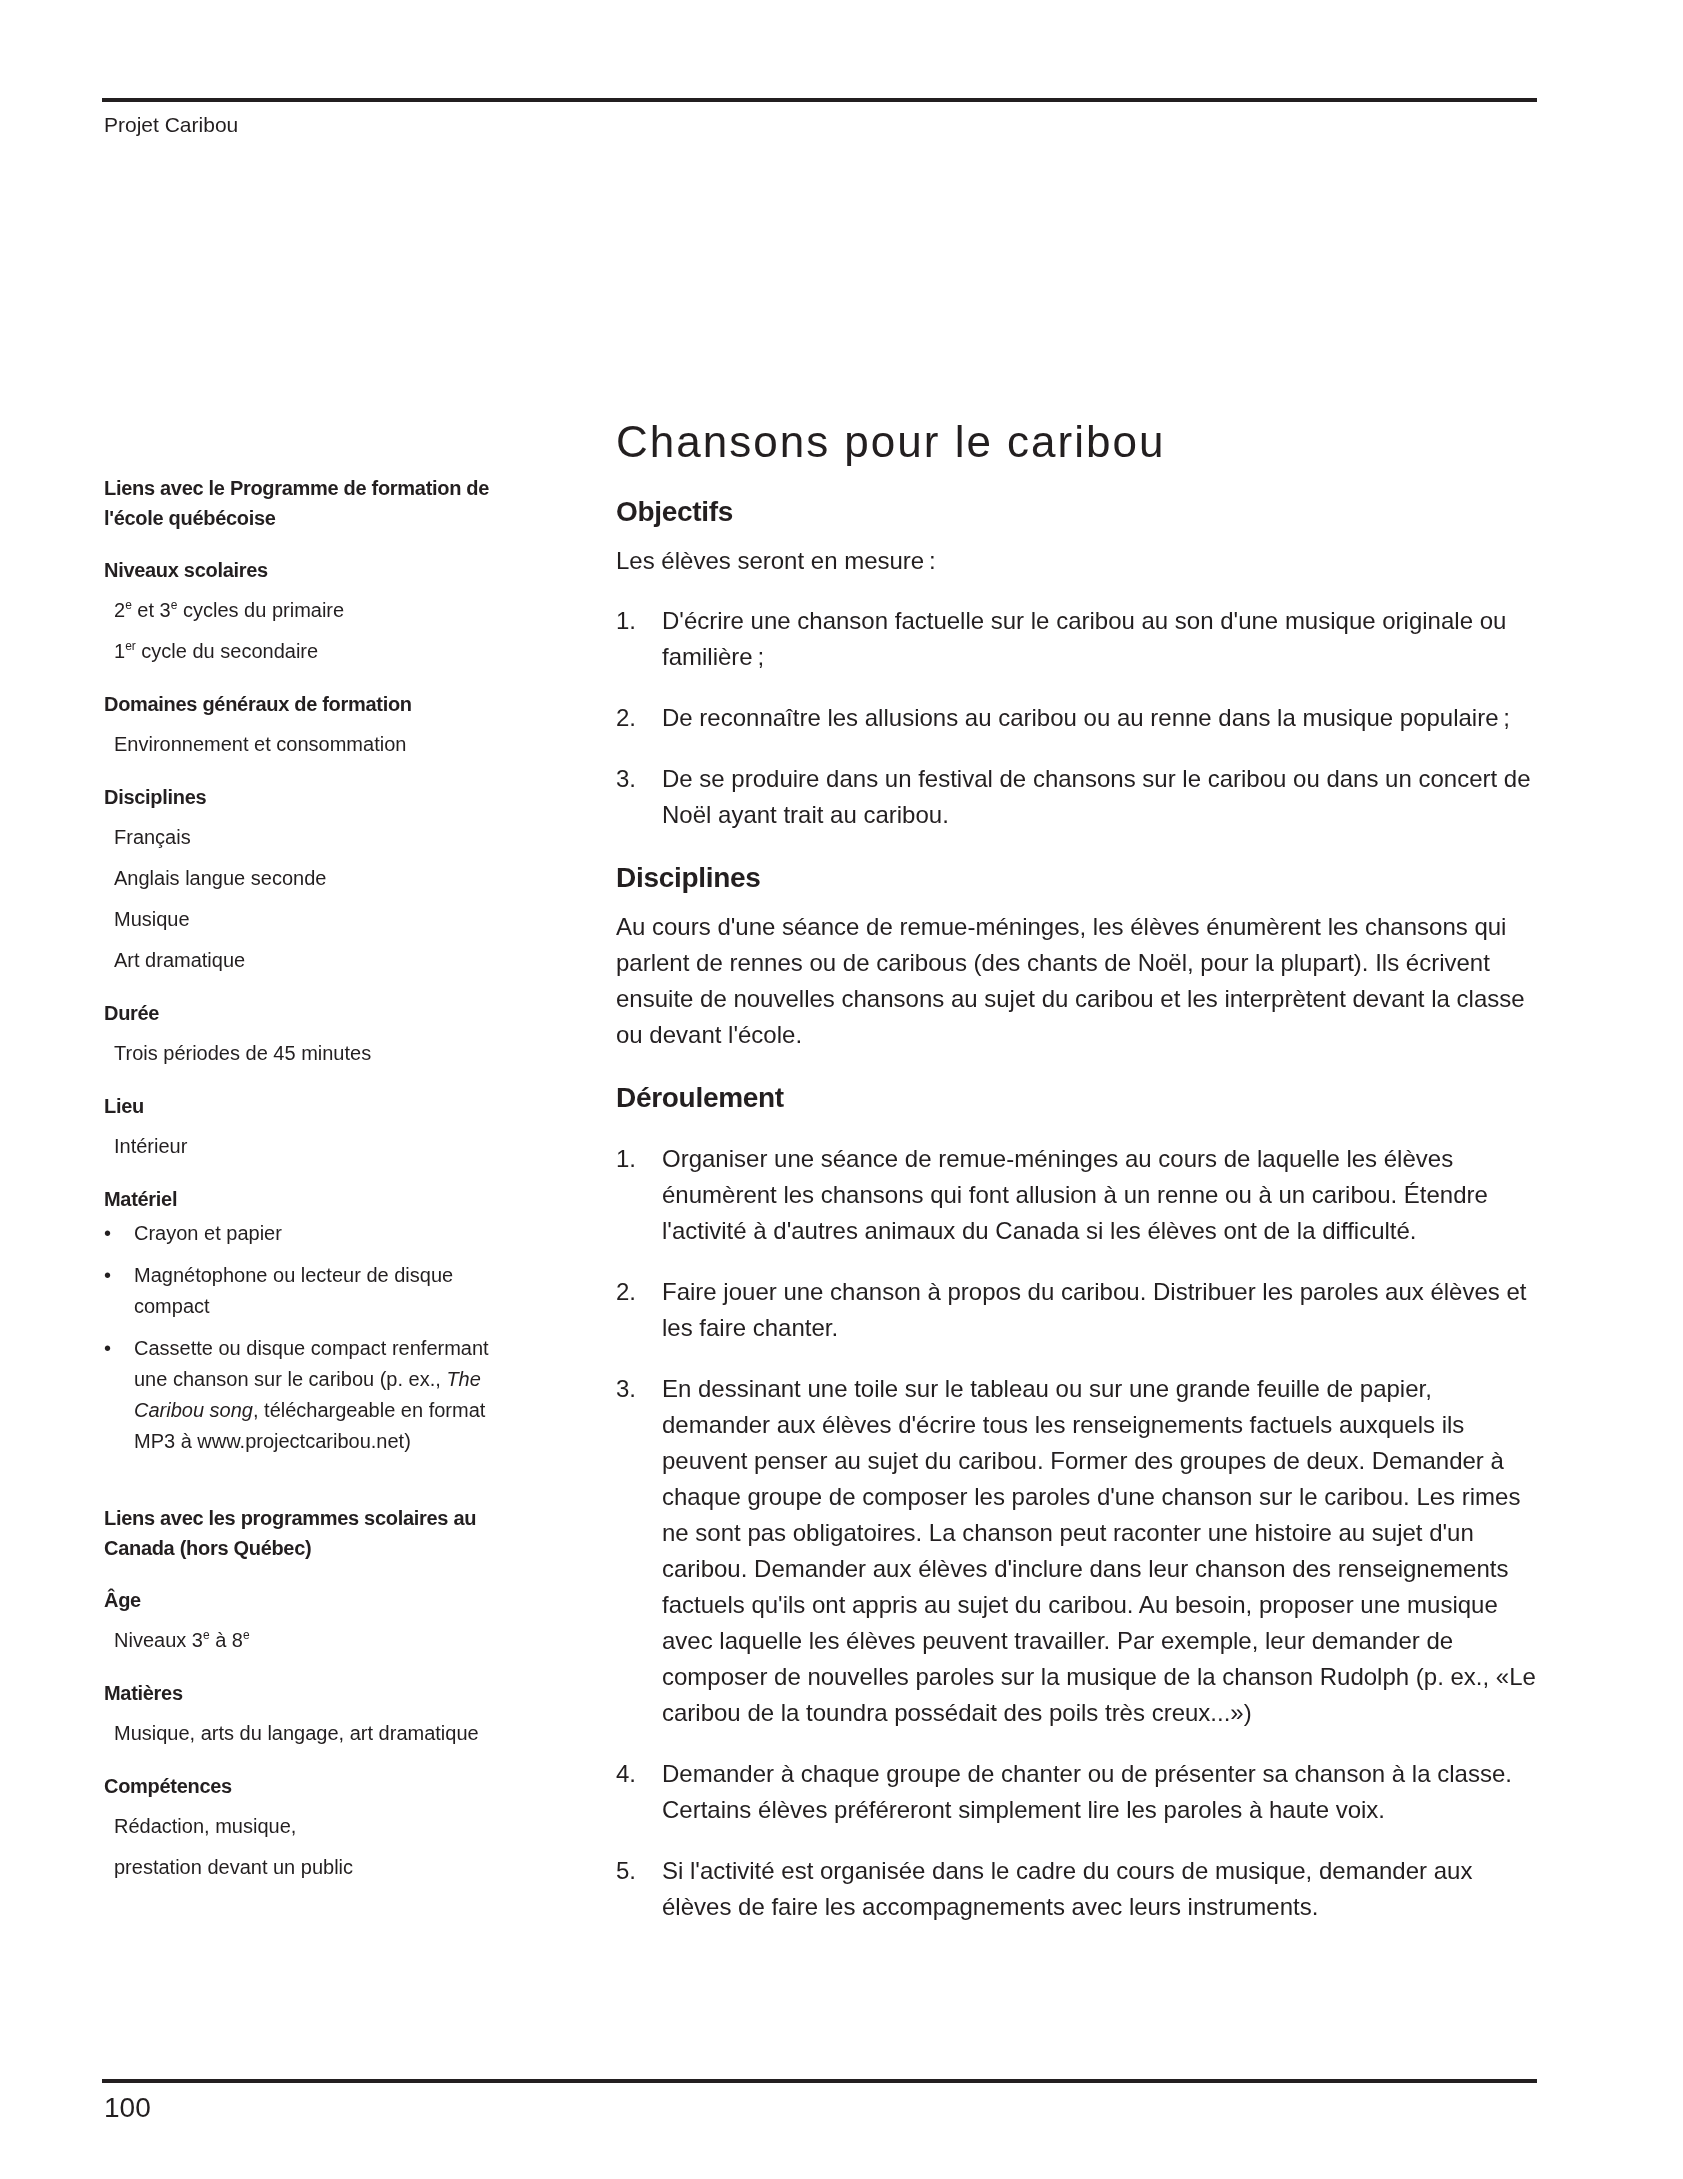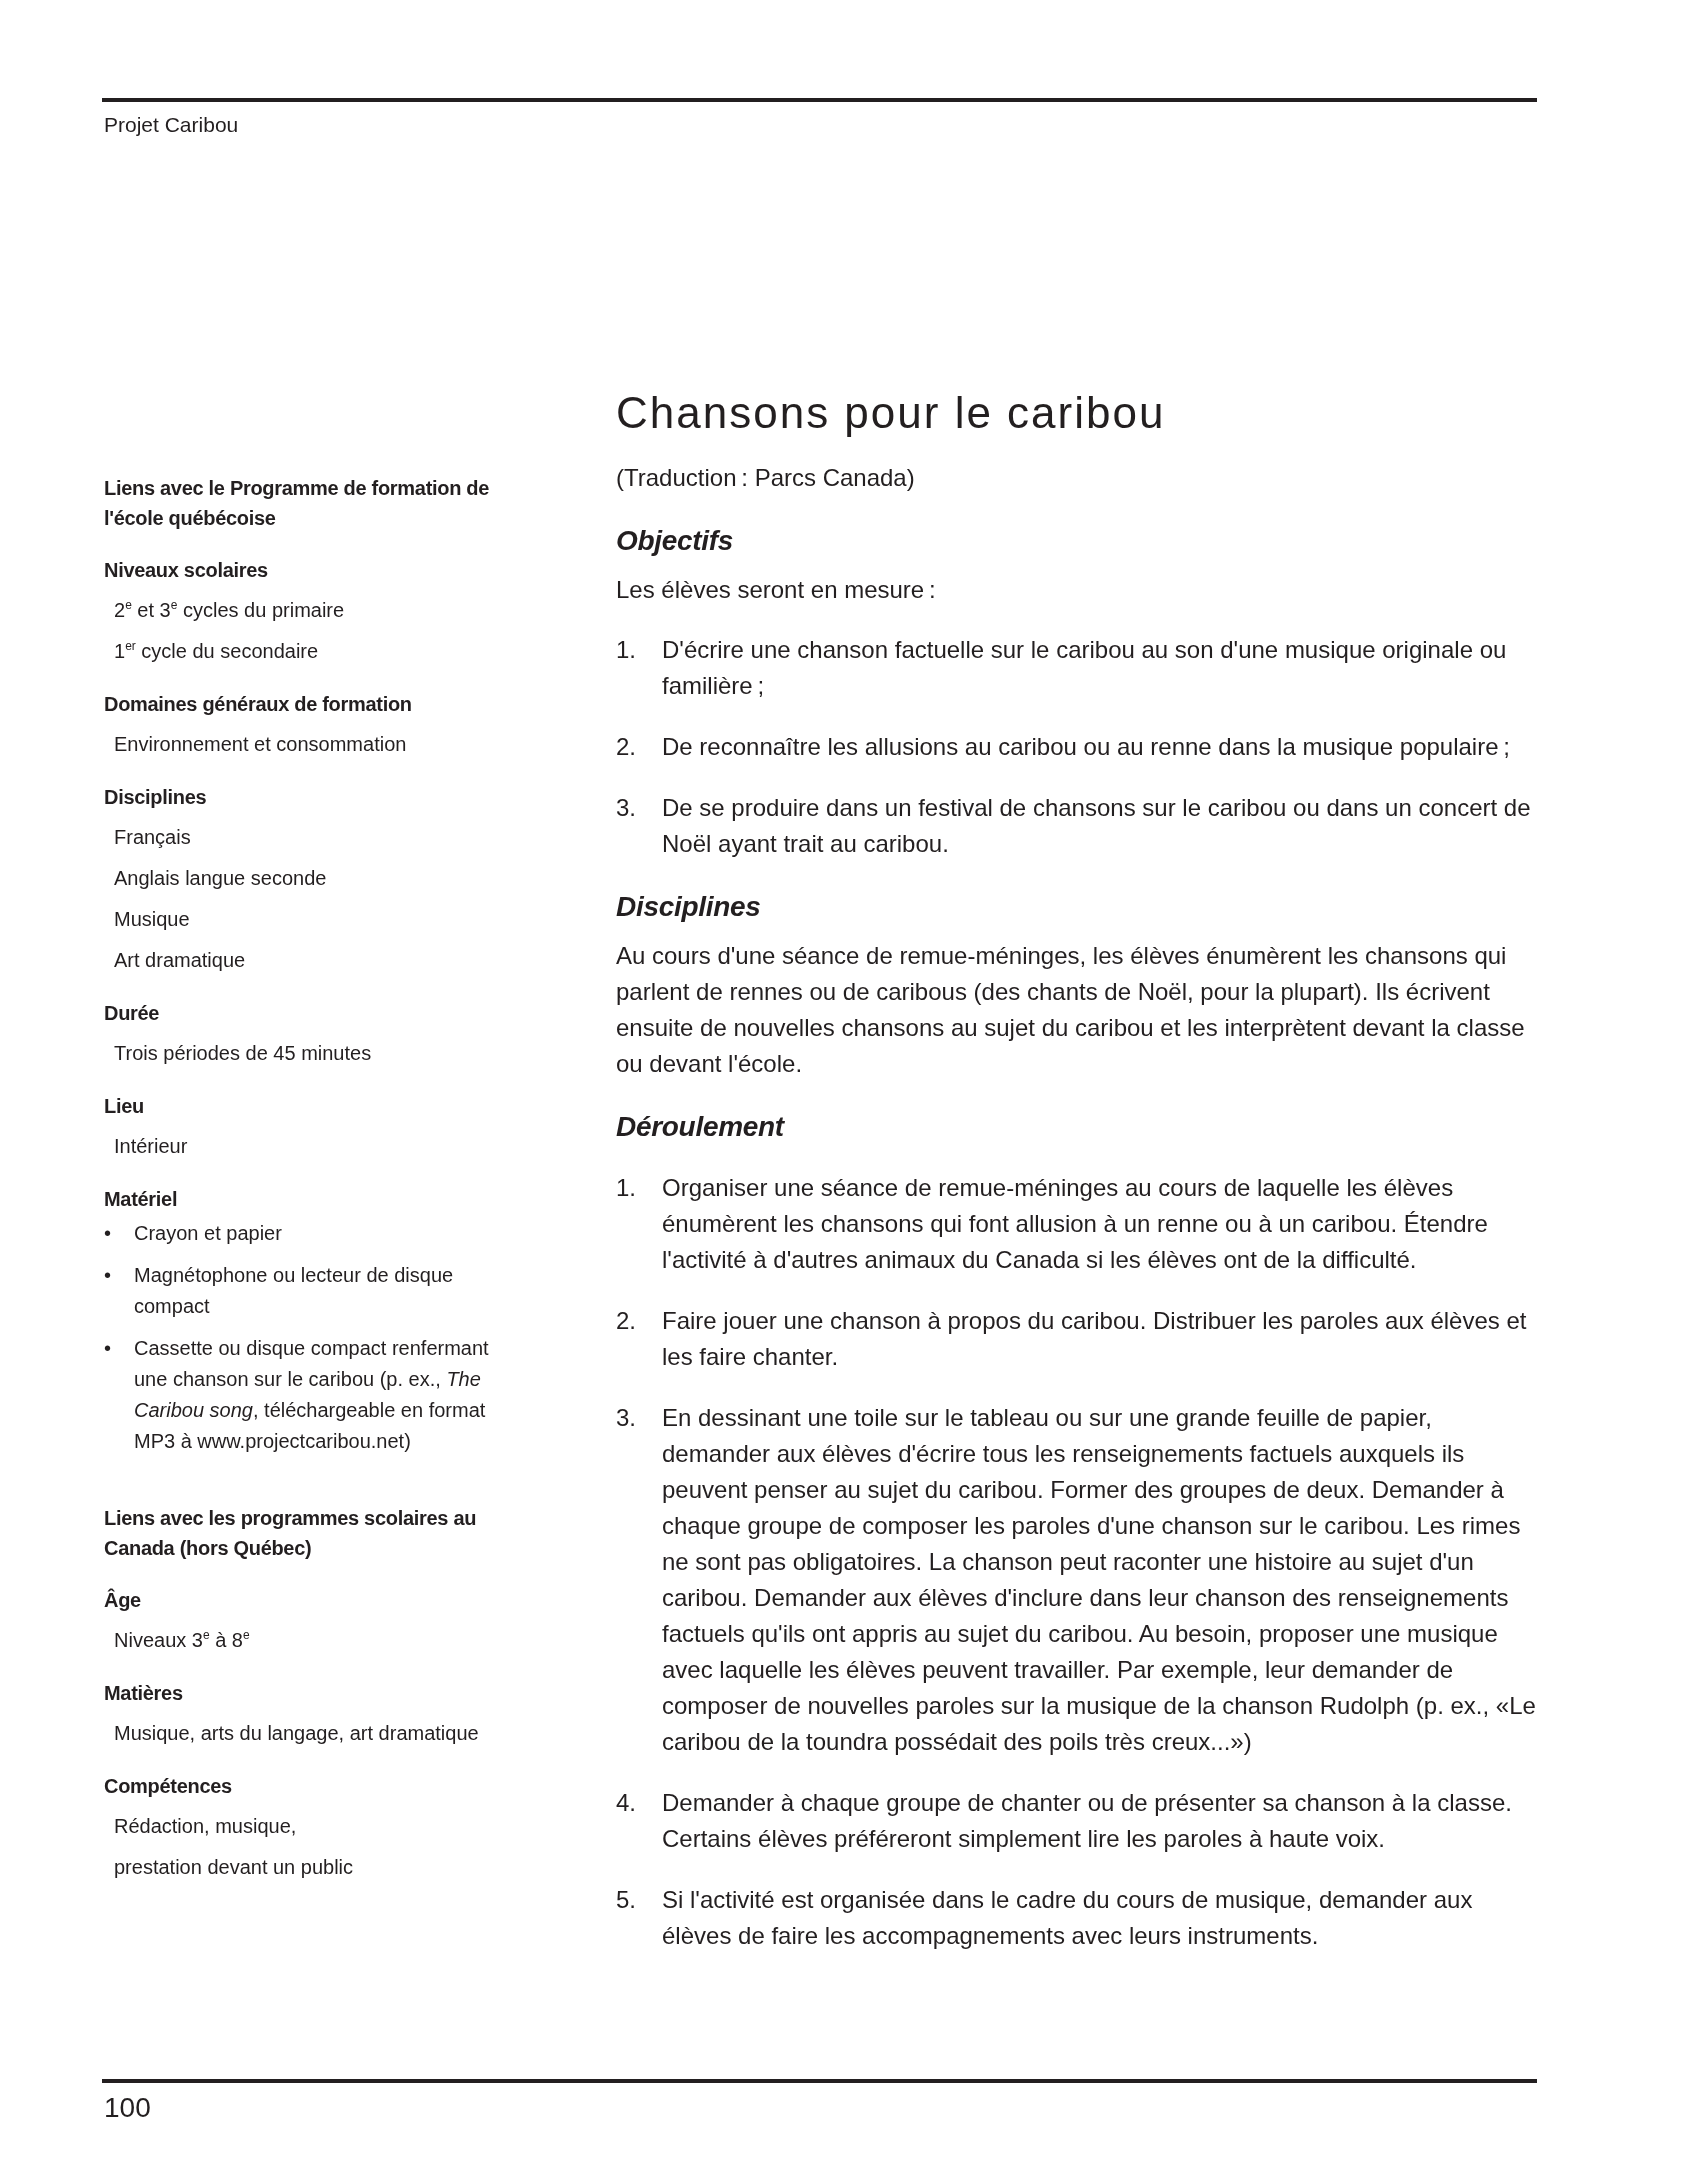--- a/index.html
+++ b/index.html
@@ -70,21 +70,21 @@
   .doc-title{
     margin:0;
     font-family:Liberation Sans, sans-serif;
     font-size:44px;line-height:51px;
     font-weight:normal;letter-spacing:2px;
   }
   .subtitle{margin:22px 0 0 0;}
   .sec-h{
     margin:26px 0 0 0;
     font-size:28px;line-height:38px;
-    font-weight:bold;letter-spacing:-0.3px;font-style:italic;
+    font-weight:bold;letter-spacing:-0.3px;
   }
   .intro{margin:12px 0 0 0;}
   .para{margin:12px 0 0 0;}
   .num-list{
     list-style:none;margin:24px 0 0 0;padding:0;
   }
   .num-list li{display:flex;margin-bottom:25px;}
   .num-list .num{width:46px;flex:none;}
   .num-list .li-text{flex:1;}
 </style>
@@ -149,21 +149,20 @@
       <p class="sb-line">Rédaction, musique,</p>
       <p class="sb-line">prestation devant un public</p>
 
     </aside>
 
     <div class="divider"></div>
 
     <main class="main">
 
       <h1 class="doc-title">Chansons pour le caribou</h1>
-      <p class="subtitle">(Traduction : Parcs Canada)</p>
 
       <h2 class="sec-h">Objectifs</h2>
       <p class="intro">Les élèves seront en mesure :</p>
       <ol class="num-list">
         <li>
           <span class="num">1.</span>
           <span class="li-text">D'écrire une chanson factuelle sur le caribou au son d'une musique originale ou familière ;</span>
         </li>
         <li>
           <span class="num">2.</span>

